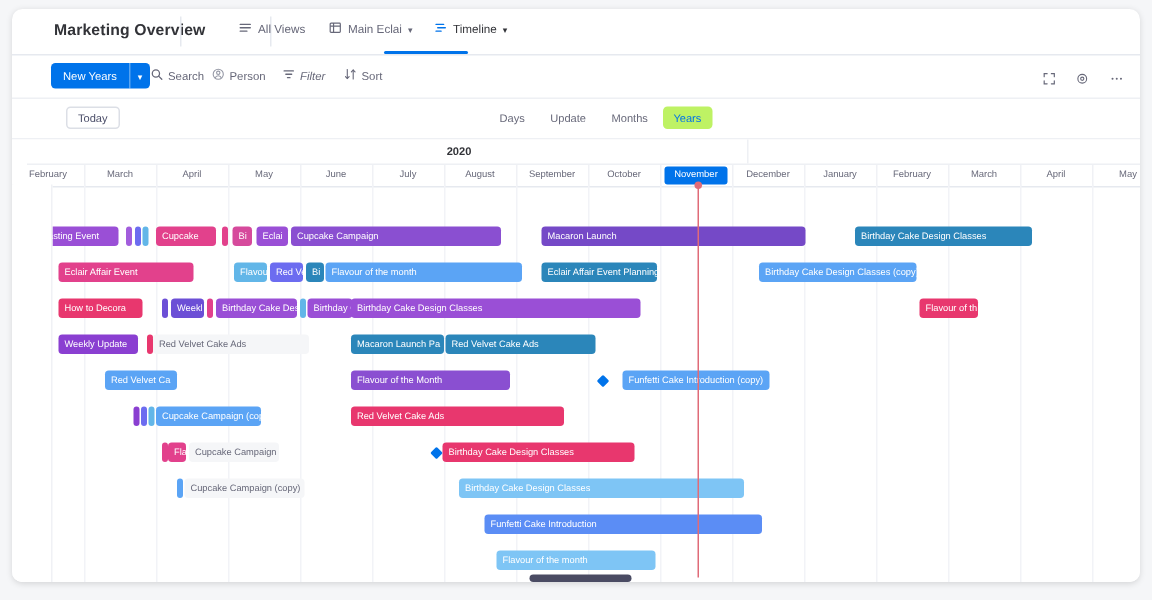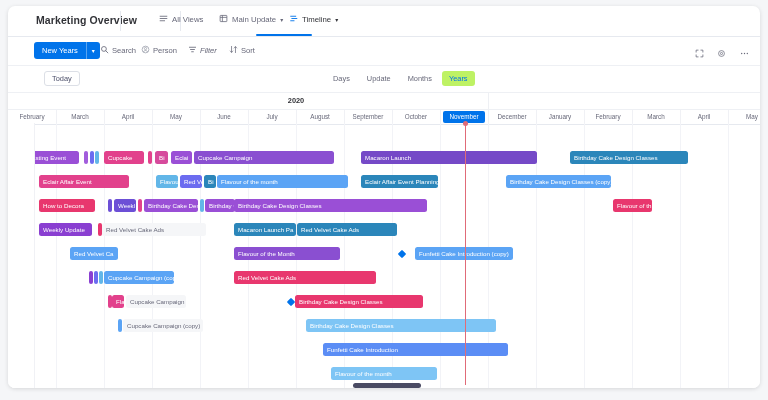--- a/index.html
+++ b/index.html
@@ -40,21 +40,21 @@
   
   .zrow{position:relative;height:26px;border-bottom:1px solid #eef0f4;}
   .today{position:absolute;left:36px;top:5px;border:1px solid #dcdfe6;border-radius:3px;
          padding:2px 7px;font-size:7.4px;color:#4b4e69;background:#fff;cursor:pointer;}
   .zooms{position:absolute;left:318px;top:5px;display:flex;gap:3px;}
   .zoom-opt{padding:3px 7px;font-size:7.4px;color:#676879;border-radius:3px;cursor:pointer;}
   .zoom-opt.on{background:#bef264;color:#0073ea;}
 
   
   .tl{position:relative;height:calc(382px - 30px - 28px - 26px);background:#fff;}
-  .yearbar{position:relative;height:16px;border-bottom:1px solid #eef0f4;}
+  .yearbar{position:relative;height:16px;border-bottom:1px solid #eef0f4;margin-left:10px;}
   .yearcell{position:absolute;top:0;height:16px;font-size:7.4px;color:#323338;font-weight:bold;
             text-align:center;line-height:16px;border-right:1px solid #eef0f4;}
   .monbar{position:relative;height:14px;border-bottom:1px solid #e6e9ef;}
   .moncell{position:absolute;top:0;height:14px;font-size:6.3px;color:#676879;text-align:center;
            line-height:14px;border-right:1px solid #f0f1f5;}
   .moncell.cur{color:#fff;}
   .moncell.cur .pill{position:absolute;left:3px;right:3px;top:1px;bottom:1px;background:#0073ea;
         border-radius:2px;line-height:12px;}
   .grid{position:absolute;left:0;top:30px;right:0;bottom:0;}
   .gline{position:absolute;top:0;bottom:0;width:1px;background:#f2f3f7;}
@@ -95,21 +95,21 @@
     <div class="viewtab" id="tab-maintable">
       <span>
         <svg width="9" height="9" viewBox="0 0 16 16">
             <g fill="none" stroke="#676879" stroke-width="1.4">
         <rect x="2" y="2.5" width="12" height="11" rx="1"></rect>
               <line x1="6" y1="2.5" x2="6" y2="13.5"></line>
         <line x1="2" y1="6" x2="14" y2="6"></line>
             </g>
           </svg>
       </span>
-      <span class="lbl">Main Update</span>
+      <span class="lbl">Main Eclai</span>
       <span style="font-size:6px;">▾</span>
     </div>
 
     <div class="viewtab" id="tab-timeline">
       <span>
         <svg width="9" height="9" viewBox="0 0 16 16">
             <g stroke="#0073ea" stroke-width="1.6" stroke-linecap="round">
         <line x1="3" y1="4" x2="12" y2="4"></line>
               <line x1="5" y1="8" x2="14" y2="8"></line>
               <line x1="3" y1="12" x2="9" y2="12"></line>

